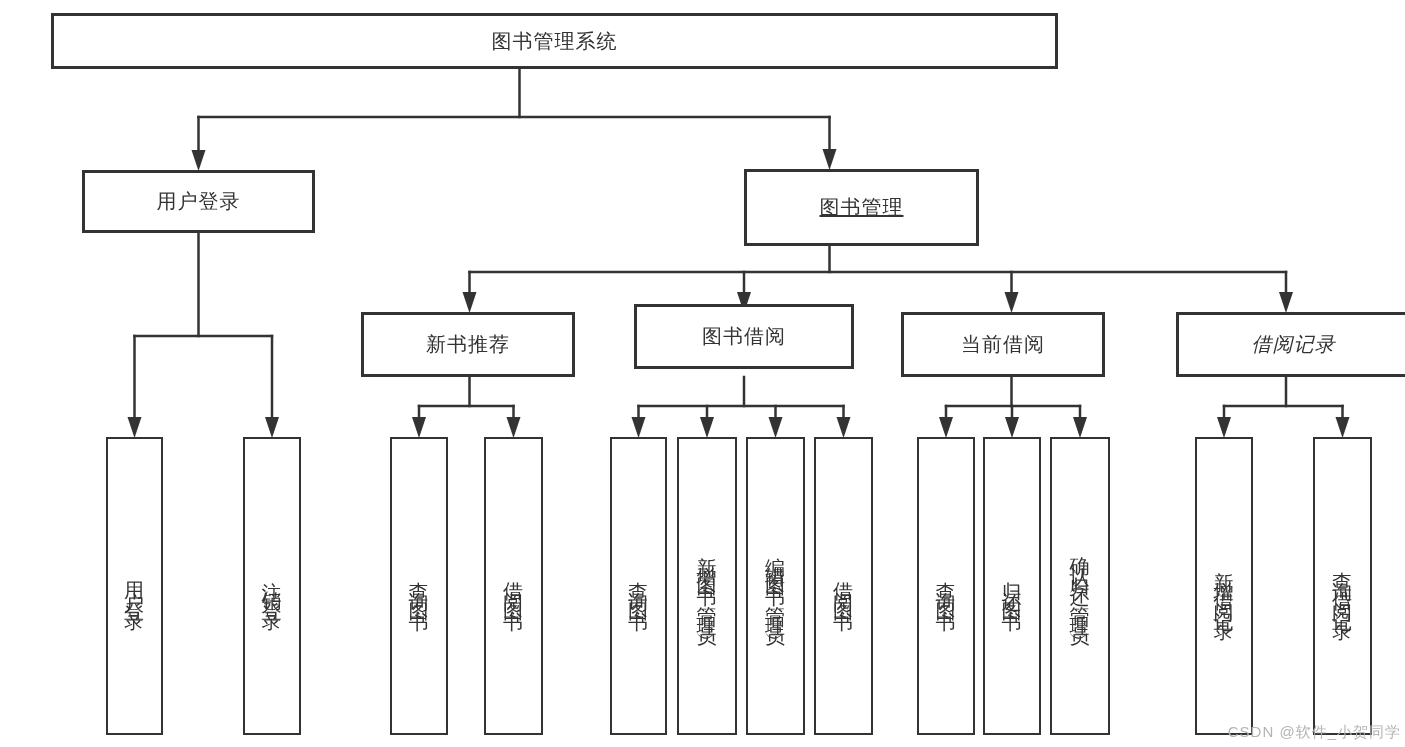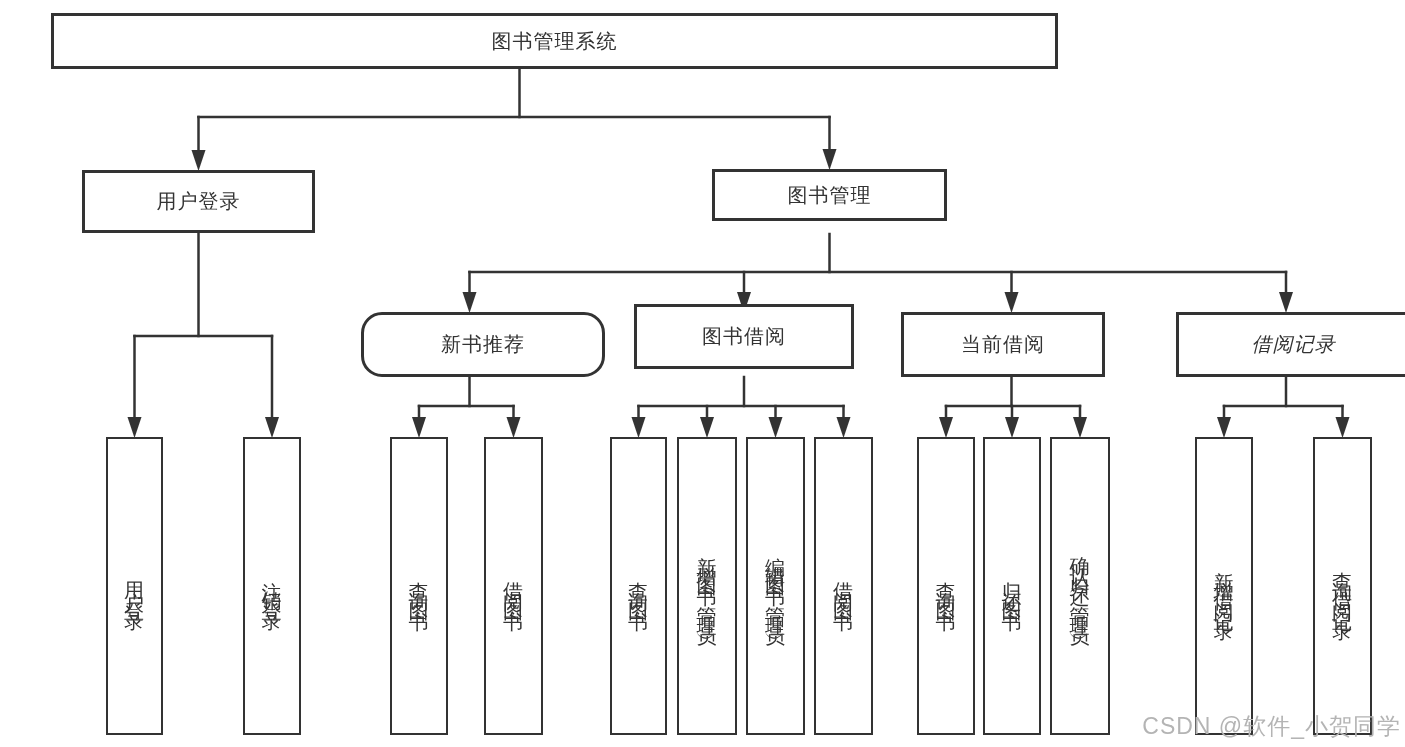--- a/index.html
+++ b/index.html
@@ -45,21 +45,21 @@
     fill:none;
   }
   .arrowhead{
     fill:#333333;
     stroke:none;
   }
   #watermark{
     position:absolute;
     right:4px;
     bottom:5px;
-    font-size:23px;
+    font-size:15px;
     color:#b4b4b4;
     letter-spacing:1px;
     white-space:nowrap;
   }
 </style>
 </head>
 <body>
 
 <div id="stage">
   <svg id="connectors" xmlns="http://www.w3.org/2000/svg">
@@ -130,30 +130,30 @@
         <polygon points="1335.5,417 1349.5,417 1342.5,438" class="arrowhead"></polygon>
       </g>
     </svg>
 
   <div class="node h" style="left: 28px; top: 13px; width: 1007px; height: 56px; margin-left: 23px;">
       <span>图书管理系统</span>
     </div>
     <div class="node h" style="left: 82px; top: 170px; width: 233px; height: 63px;">
       <span>用户登录</span>
     </div>
-    <div class="node h" style="left: 712px; top: 169px; width: 235px; height: 52px;">
+    <div class="node h" style="left: 744px; top: 169px; width: 235px; height: 77px; text-decoration: underline;">
       <span>图书管理</span>
     </div>
     <div class="node v" style="left: 106px; top: 437px; width: 57px; height: 298px;">
       <span>用户登录</span>
     </div>
     <div class="node v" style="left: 243px; top: 437px; width: 58px; height: 298px;">
       <span>注销登录</span>
     </div>
-    <div class="node h" style="left: 361px; top: 312px; width: 244px; height: 65px; border-radius: 21px;">
+    <div class="node h" style="left: 361px; top: 312px; width: 214px; height: 65px;">
       <span>新书推荐</span>
     </div>
     <div class="node h" style="left: 634px; top: 304px; width: 220px; height: 65px;">
       <span>图书借阅</span>
     </div>
     <div class="node h" style="left: 901px; top: 312px; width: 204px; height: 65px;">
       <span>当前借阅</span>
     </div>
     <div class="node h" style="left: 1176px; top: 312px; width: 235px; height: 65px; font-style: italic;">
       <span>借阅记录</span>

